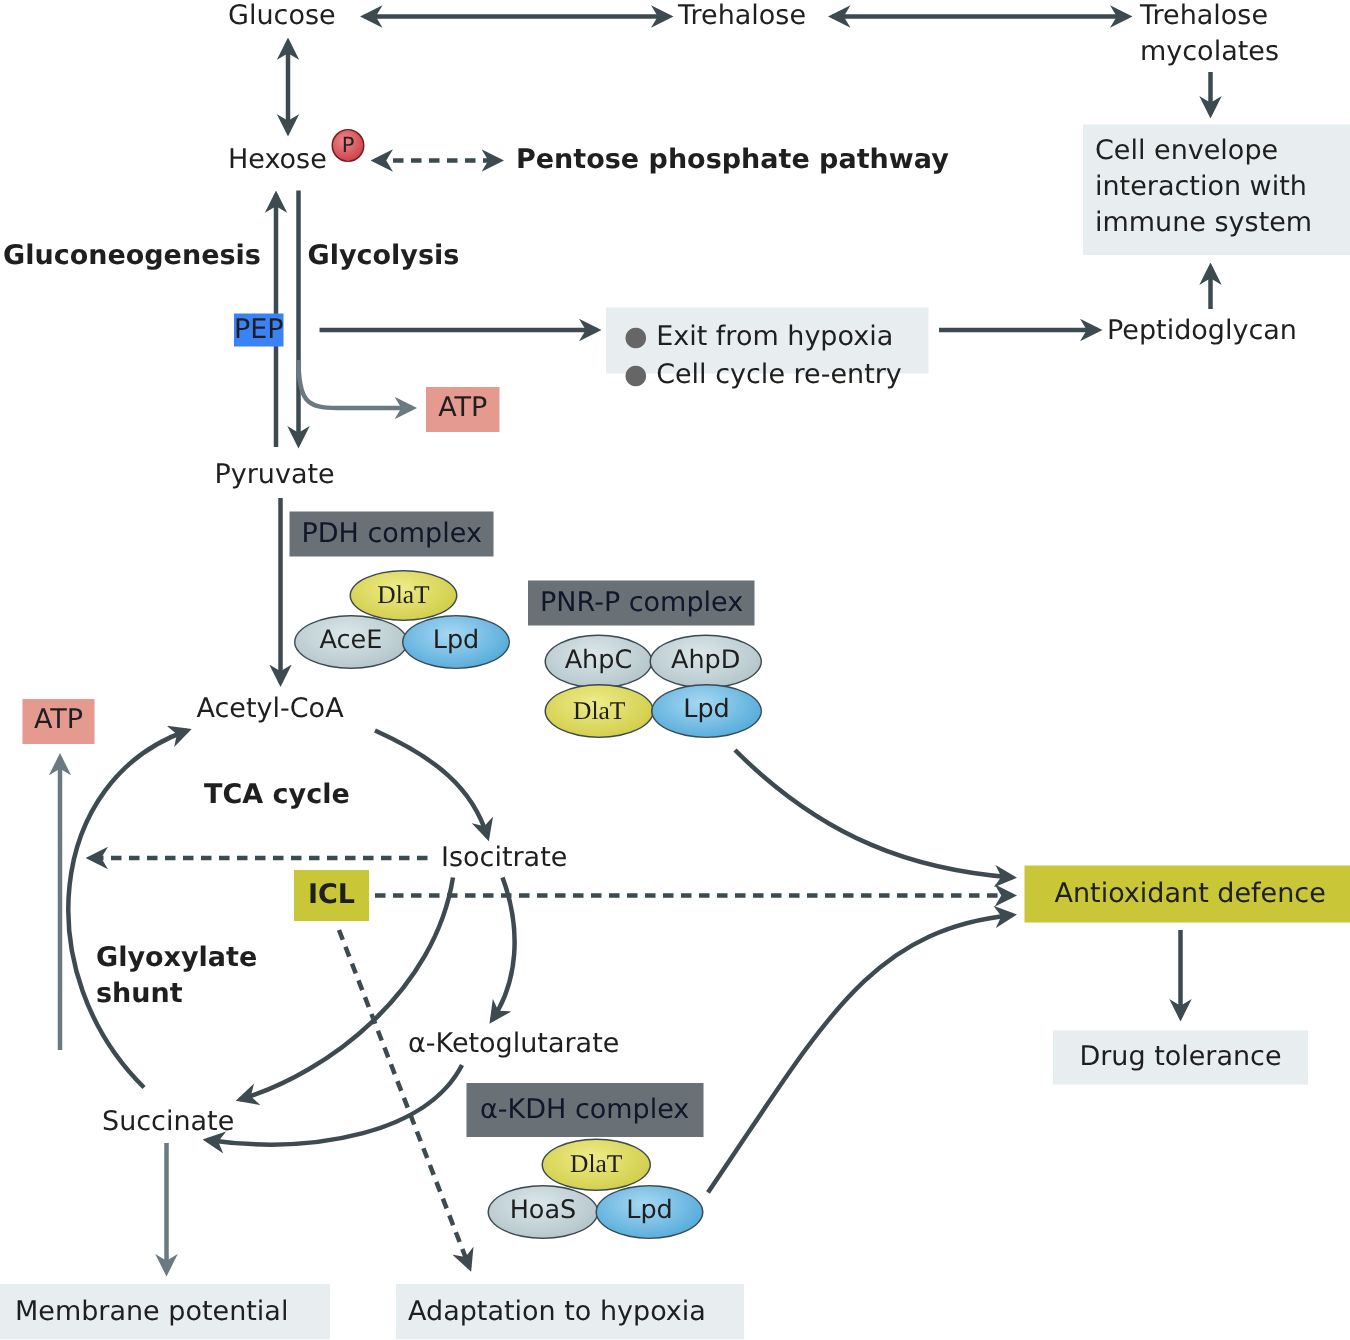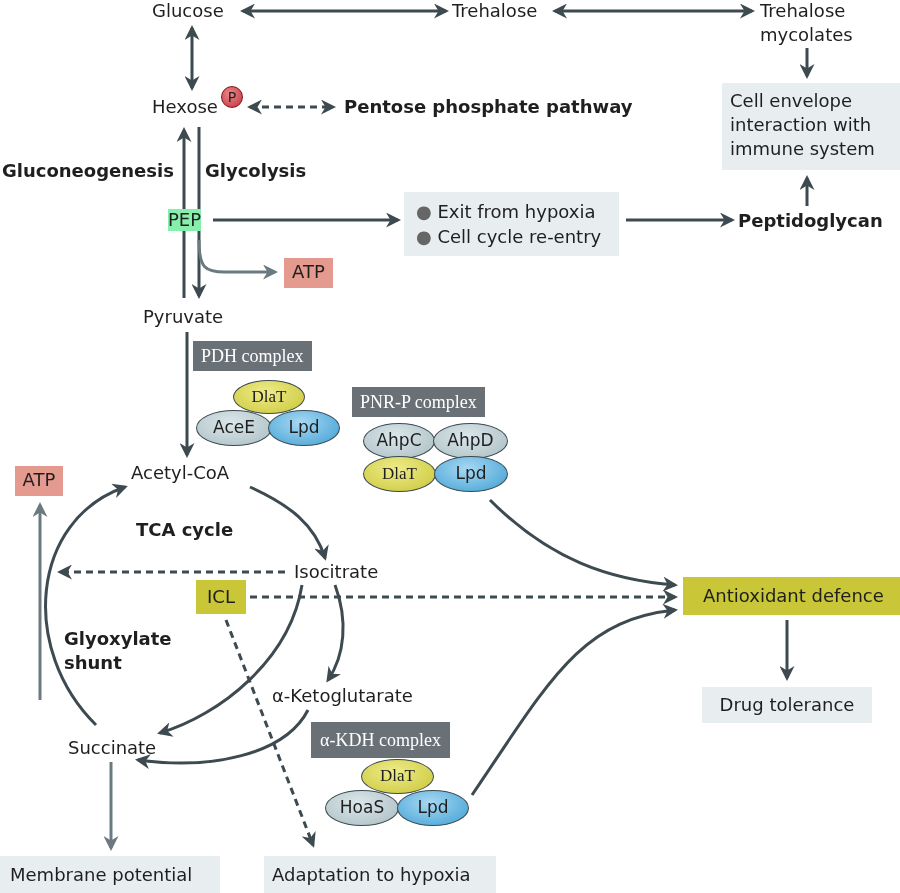--- a/index.html
+++ b/index.html
@@ -5,21 +5,21 @@
   html, body { margin: 0; padding: 0; background: #ffffff; }
   body { width: 900px; height: 893px; position: relative; overflow: hidden;
          font-family: "DejaVu Sans", sans-serif; color: #1f1f1f; }
   svg#diagram { position: absolute; left: 0; top: 0; }
   .t { position: absolute; white-space: nowrap; font-size: 18px; line-height: 22px; }
   .b { font-weight: bold; }
   .box { position: absolute; box-sizing: border-box; }
   .lightbox { background: #e8eef0; }
   .atp { background: #e49a8f; font-size: 18px; line-height: 28px; text-align: center; }
   .yel { background: #c9c637; }
-  .cx { background: #6a7176; color: #ffffff; font-size: 18px; line-height: 30px; padding: 0 8px; font-family: Liberation Serif, serif; }
+  .cx { background: #6a7176; color: #0f172a; font-size: 18px; line-height: 30px; padding: 0 8px; }
   .ell { position: absolute; border-radius: 50%; box-sizing: border-box; border: 1.5px solid #3a4a50;
          font-size: 17px; text-align: center; }
   .eg { background: radial-gradient(ellipse at 45% 35%, #dbe7ea, #a9bcc2); }
   .ey { background: radial-gradient(ellipse at 45% 35%, #eeec8a, #c9c537); font-family: Liberation Serif, serif; }
   .eb { background: radial-gradient(ellipse at 45% 35%, #a8d8f2, #3d9fd4); }
   .pcirc { position:absolute; width:20px; height:20px; border-radius:50%;
            background: radial-gradient(circle at 40% 35%, #e88, #c0303a); border:1px solid #7a1b20;
            font-size:14px; line-height:20px; text-align:center; color:#222; }
 </style>
 </head>
@@ -101,28 +101,28 @@
 
 <div class="box lightbox" style="left:722px;top:83px;width:185px;height:87px;padding:6px 0 0 8px;">
   <div style="font-size:18px;line-height:24px;">Cell envelope</div>
   <div style="font-size:18px;line-height:24px;">interaction with</div>
   <div style="font-size:18px;line-height:24px;">immune system</div>
 </div>
 
 <div class="t b" style="left:2px;top:160px;">Gluconeogenesis</div>
 <div class="t b" style="left:205px;top:160px;">Glycolysis</div>
 
-<div class="t" style="left:168px;top:209px;background:#86efac;">PEP</div>
+<div class="t" style="left:156px;top:209px;background:#3b82f6;">PEP</div>
 
-<div class="box lightbox" style="left:404px;top:192px;width:215px;height:64px;padding:7px 0 0 12px;">
+<div class="box lightbox" style="left:404px;top:205px;width:215px;height:44px;padding:7px 0 0 12px;">
   <div style="font-size:18px;line-height:25px;"><span style="color:#666;">● </span><span>Exit from hypoxia</span></div>
   <div style="font-size:18px;line-height:25px;"><span style="color:#666;">● </span><span>Cell cycle re-entry</span></div>
 </div>
 
-<div class="t" style="left:738px;top:210px;font-weight:bold;">Peptidoglycan</div>
+<div class="t" style="left:738px;top:210px;">Peptidoglycan</div>
 
 <div class="box atp" style="left:284px;top:258px;width:49px;height:30px;">ATP</div>
 
 <div class="t" style="left:143px;top:306px;text-align:right;">Pyruvate</div>
 
 <div class="box cx" style="left:193px;top:341px;">PDH complex</div>
 <div class="ell ey" style="left:233px;top:380px;width:72px;height:34px;line-height:31px;">DlaT</div>
 <div class="ell eg" style="left:196px;top:410px;width:76px;height:36px;line-height:33px;">AceE</div>
 <div class="ell eb" style="left:268px;top:410px;width:72px;height:36px;line-height:33px;">Lpd</div>
 
@@ -130,21 +130,21 @@
 <div class="ell eg" style="left:363px;top:423px;width:72px;height:36px;line-height:33px;">AhpC</div>
 <div class="ell eg" style="left:433px;top:423px;width:75px;height:36px;line-height:33px;">AhpD</div>
 <div class="ell ey" style="left:363px;top:456px;width:73px;height:36px;line-height:33px;">DlaT</div>
 <div class="ell eb" style="left:434px;top:456px;width:74px;height:36px;line-height:33px;">Lpd</div>
 
 <div class="t" style="left:131px;top:462px;">Acetyl-CoA</div>
 <div class="box atp" style="left:15px;top:466px;width:48px;height:30px;">ATP</div>
 <div class="t b" style="left:136px;top:519px;">TCA cycle</div>
 
 <div class="t" style="left:294px;top:561px;background:#fff;">Isocitrate</div>
-<div class="box yel" style="left:196px;top:580px;width:50px;height:34px;font-size:18px;line-height:34px;text-align:center;">ICL</div>
+<div class="box yel" style="left:196px;top:580px;width:50px;height:34px;font-size:18px;line-height:34px;text-align:center;font-weight:bold;">ICL</div>
 
 <div class="box yel" style="left:683px;top:577px;width:217px;height:38px;font-size:18px;line-height:38px;padding-left:20px;">Antioxidant defence</div>
 
 <div class="t b" style="left:64px;top:628px;">Glyoxylate</div>
 <div class="t b" style="left:64px;top:652px;">shunt</div>
 
 <div class="t" style="left:272px;top:685px;">α-Ketoglutarate</div>
 
 <div class="box lightbox" style="left:702px;top:687px;width:170px;height:36px;font-size:18px;line-height:36px;text-align:center;">Drug tolerance</div>
 

